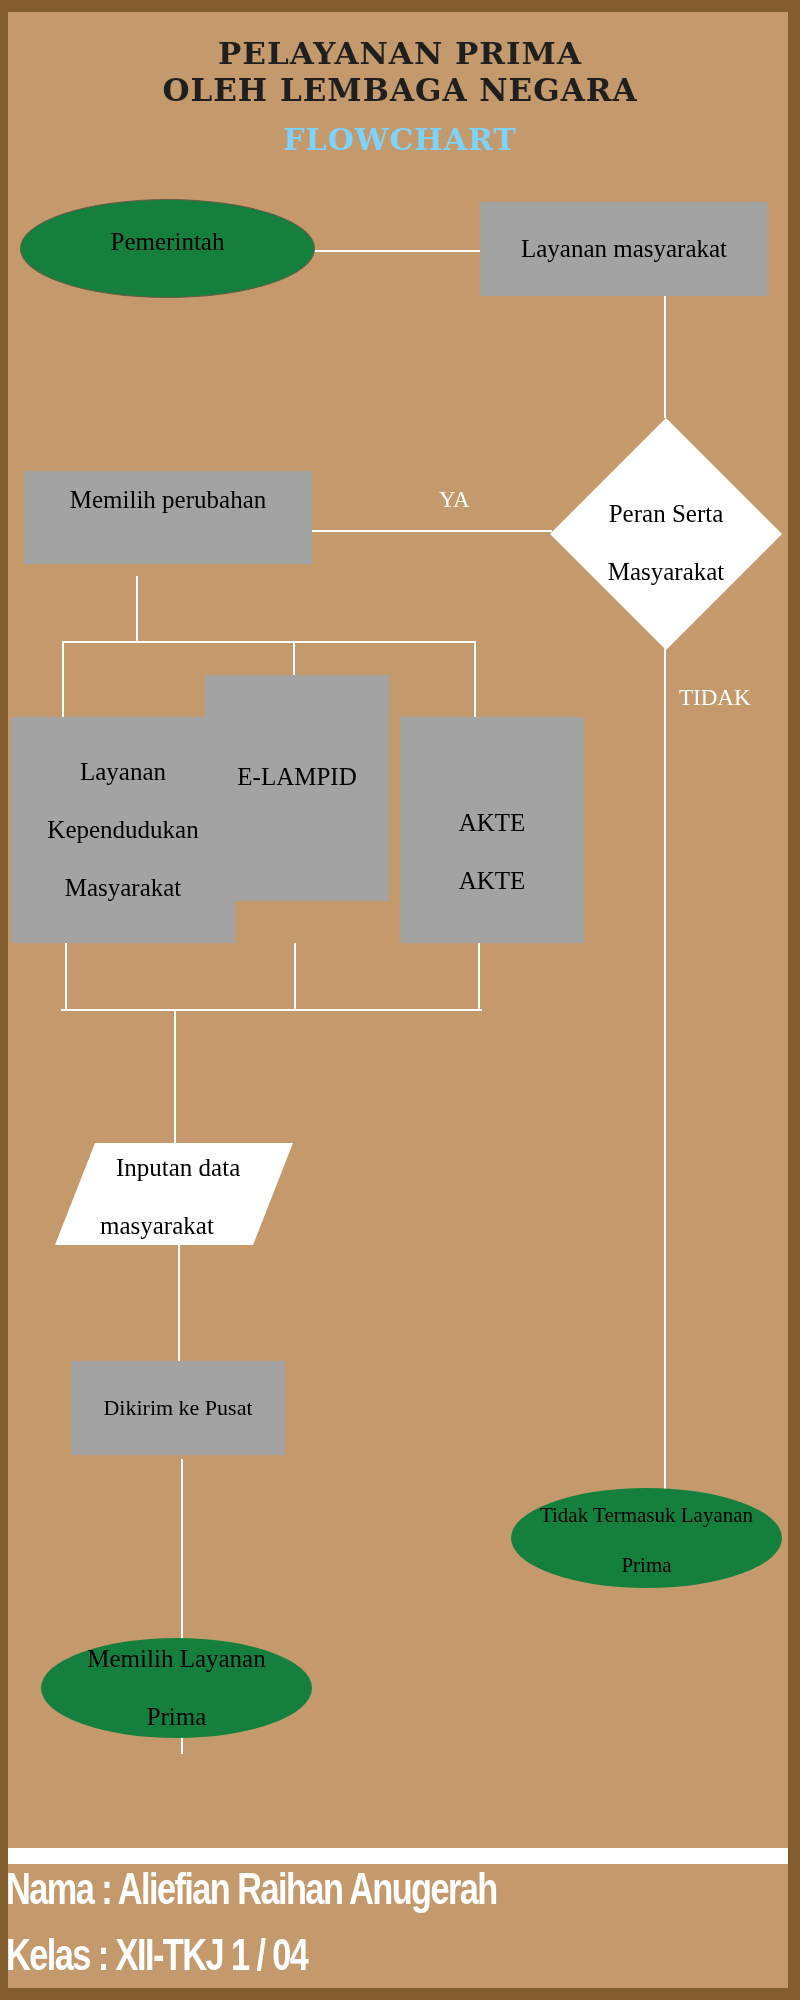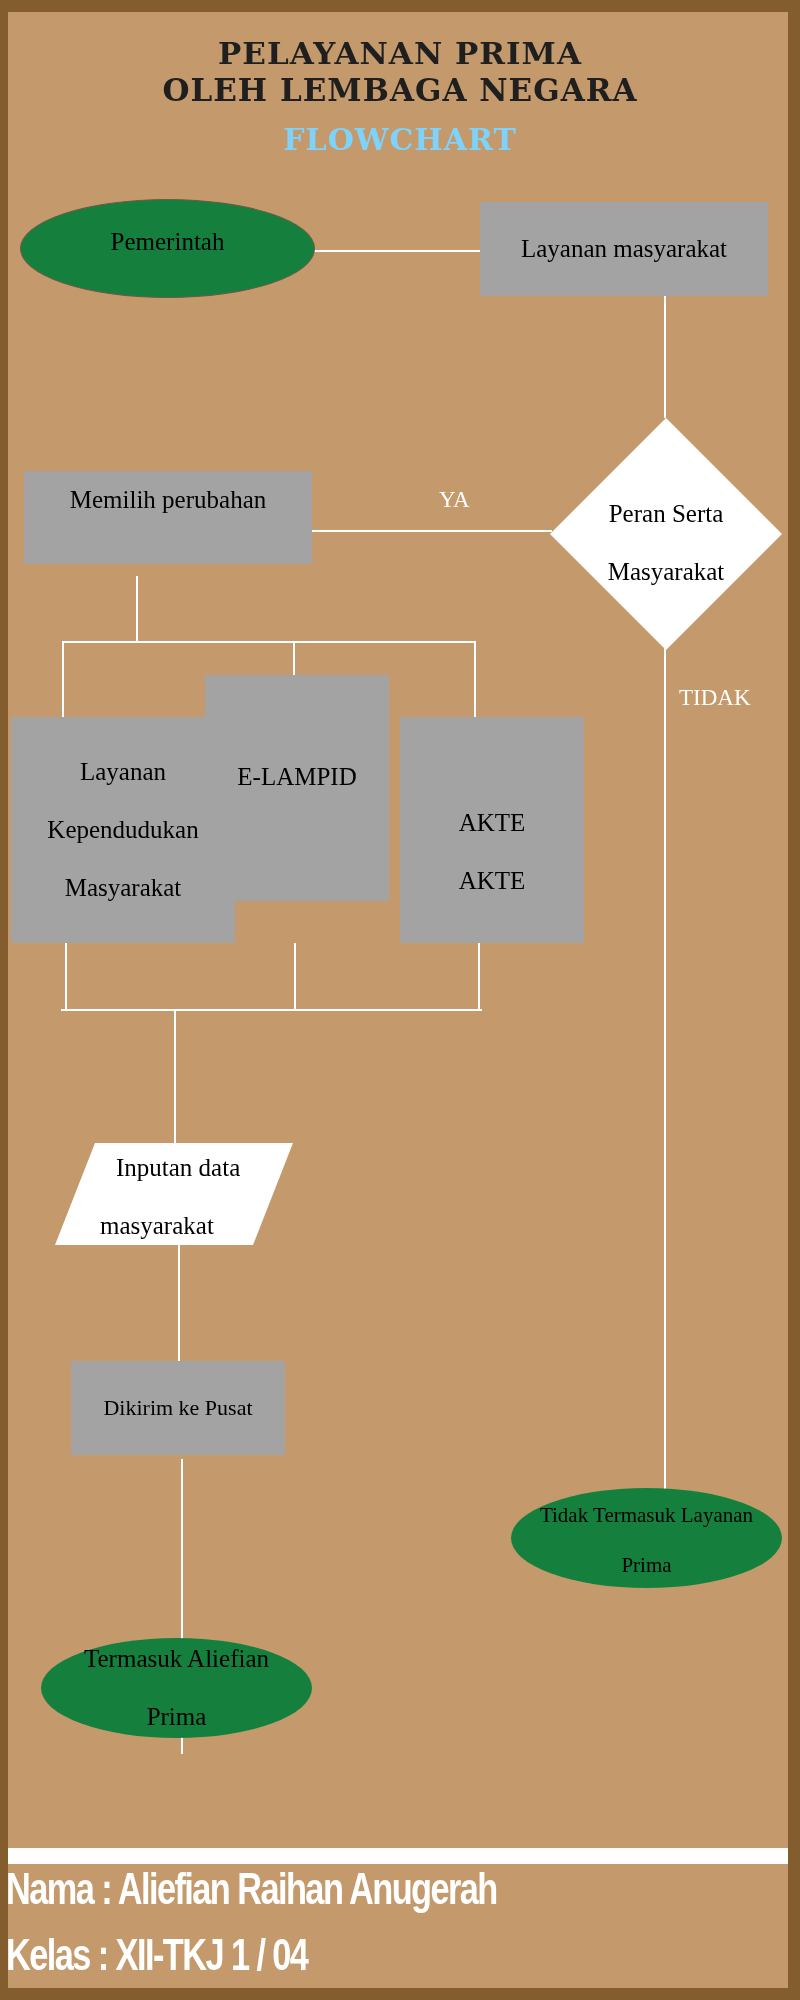--- a/index.html
+++ b/index.html
@@ -91,21 +91,21 @@
 <div class="abs serif" style="left:55px; top:1139px; width:238px; font-size:25px; line-height:58px;">
   <div style="padding-left:61px;">Inputan data</div>
   <div style="padding-left:45px;">masyarakat</div>
 </div>
 
 <div class="box serif" style="left:71px; top:1361px; width:214px; height:94px;">
   <span style="font-size:22px;text-align:right;">Dikirim ke Pusat</span>
 </div>
 
 <div class="ellipse serif" style="left:41px; top:1638px; width:271px; height:100px; justify-content:flex-start;">
-  <div style="font-size:25px; line-height:58px; margin-top:-8px;">Termasuk Aliefian</div>
+  <div style="font-size:25px; line-height:58px; margin-top:-8px;">Memilih Layanan</div>
   <div style="font-size:25px; line-height:58px; margin-top:0;">Prima</div>
 </div>
 
 <div class="ellipse serif" style="left:511px; top:1488px; width:271px; height:100px; justify-content:flex-start;">
   <div style="font-size:21px; line-height:50px; margin-top:2px;">Tidak Termasuk Layanan</div>
   <div style="font-size:21px; line-height:50px;">Prima</div>
 </div>
 
 <div class="footer-bar"></div>
 <div class="footer-text" style="top:1864px;">Nama : Aliefian Raihan Anugerah</div>

